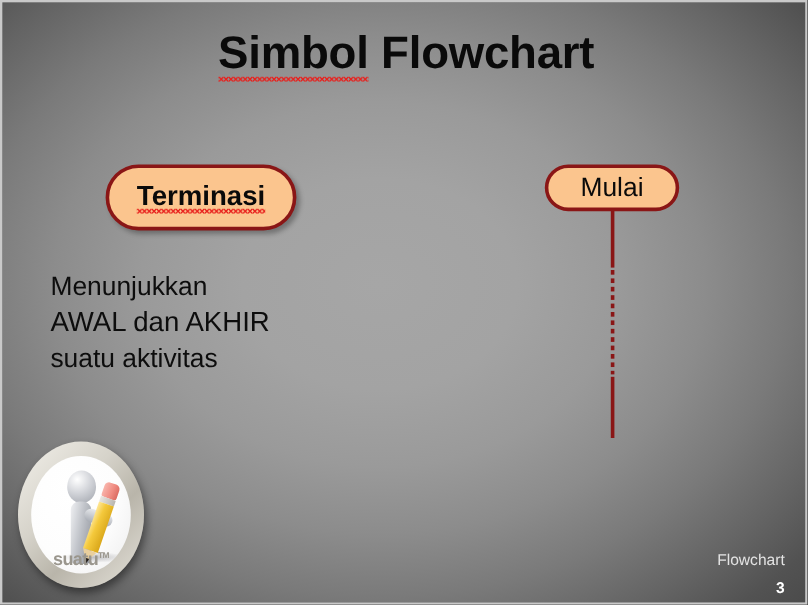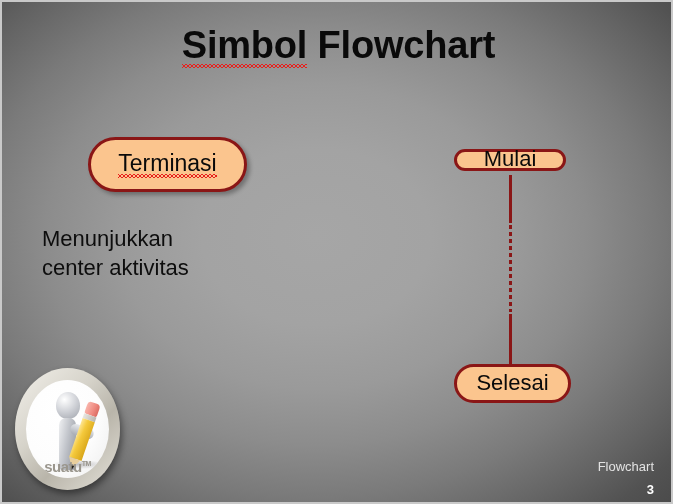--- a/index.html
+++ b/index.html
@@ -77,31 +77,30 @@
   #terminasi-box {
     left: 86px;
     top: 135px;
     width: 159px;
     height: 55px;
     border-width: 3px;
     box-shadow: 3px 3px 4px rgba(0,0,0,0.30);
   }
   #terminasi-label {
     font-size: 23px;
-    font-weight: normal;
+    font-weight: bold;
     position: relative;
     top: -1px;
   }
 
   #mulai-box {
     left: 452px;
     top: 135px;
     width: 112px;
-    height: 22px;
-    margin-top: 12px;
+    height: 39px;
   }
   #mulai-label {
     font-size: 22px;
     position: relative;
     top: -1px;
   }
 
   #selesai-box {
     left: 452px;
     top: 362px;
@@ -297,34 +296,32 @@
   <div id="title">
     <span class="squiggle">Simbol</span><span> Flowchart</span>
   </div>
 
   <div id="terminasi-box" class="term-shape">
     <span id="terminasi-label" class="squiggle">Terminasi</span>
   </div>
 
   <div id="description">
     <span class="line" id="desc-line-1">Menunjukkan</span>
-    <span class="line" id="desc-line-3">center aktivitas</span>
+    <span class="line" id="desc-line-2">AWAL dan AKHIR</span>
+    <span class="line" id="desc-line-3">suatu aktivitas</span>
   </div>
 
   <div id="mulai-box" class="term-shape">
     <span id="mulai-label">Mulai</span>
   </div>
 
   <div id="conn-top" class="conn-seg"></div>
   <div id="conn-dotted"></div>
   <div id="conn-bottom" class="conn-seg"></div>
 
-  <div id="selesai-box" class="term-shape">
-    <span id="selesai-label">Selesai</span>
-  </div>
 
   <div id="logo">
     <div id="logo-ring"></div>
     <div id="logo-face">
       <div id="logo-shadow"></div>
       <div id="logo-head"></div>
       <div id="logo-body"></div>
       <div id="logo-arm"></div>
       <div id="logo-pencil">
         <div id="pencil-eraser"></div>

